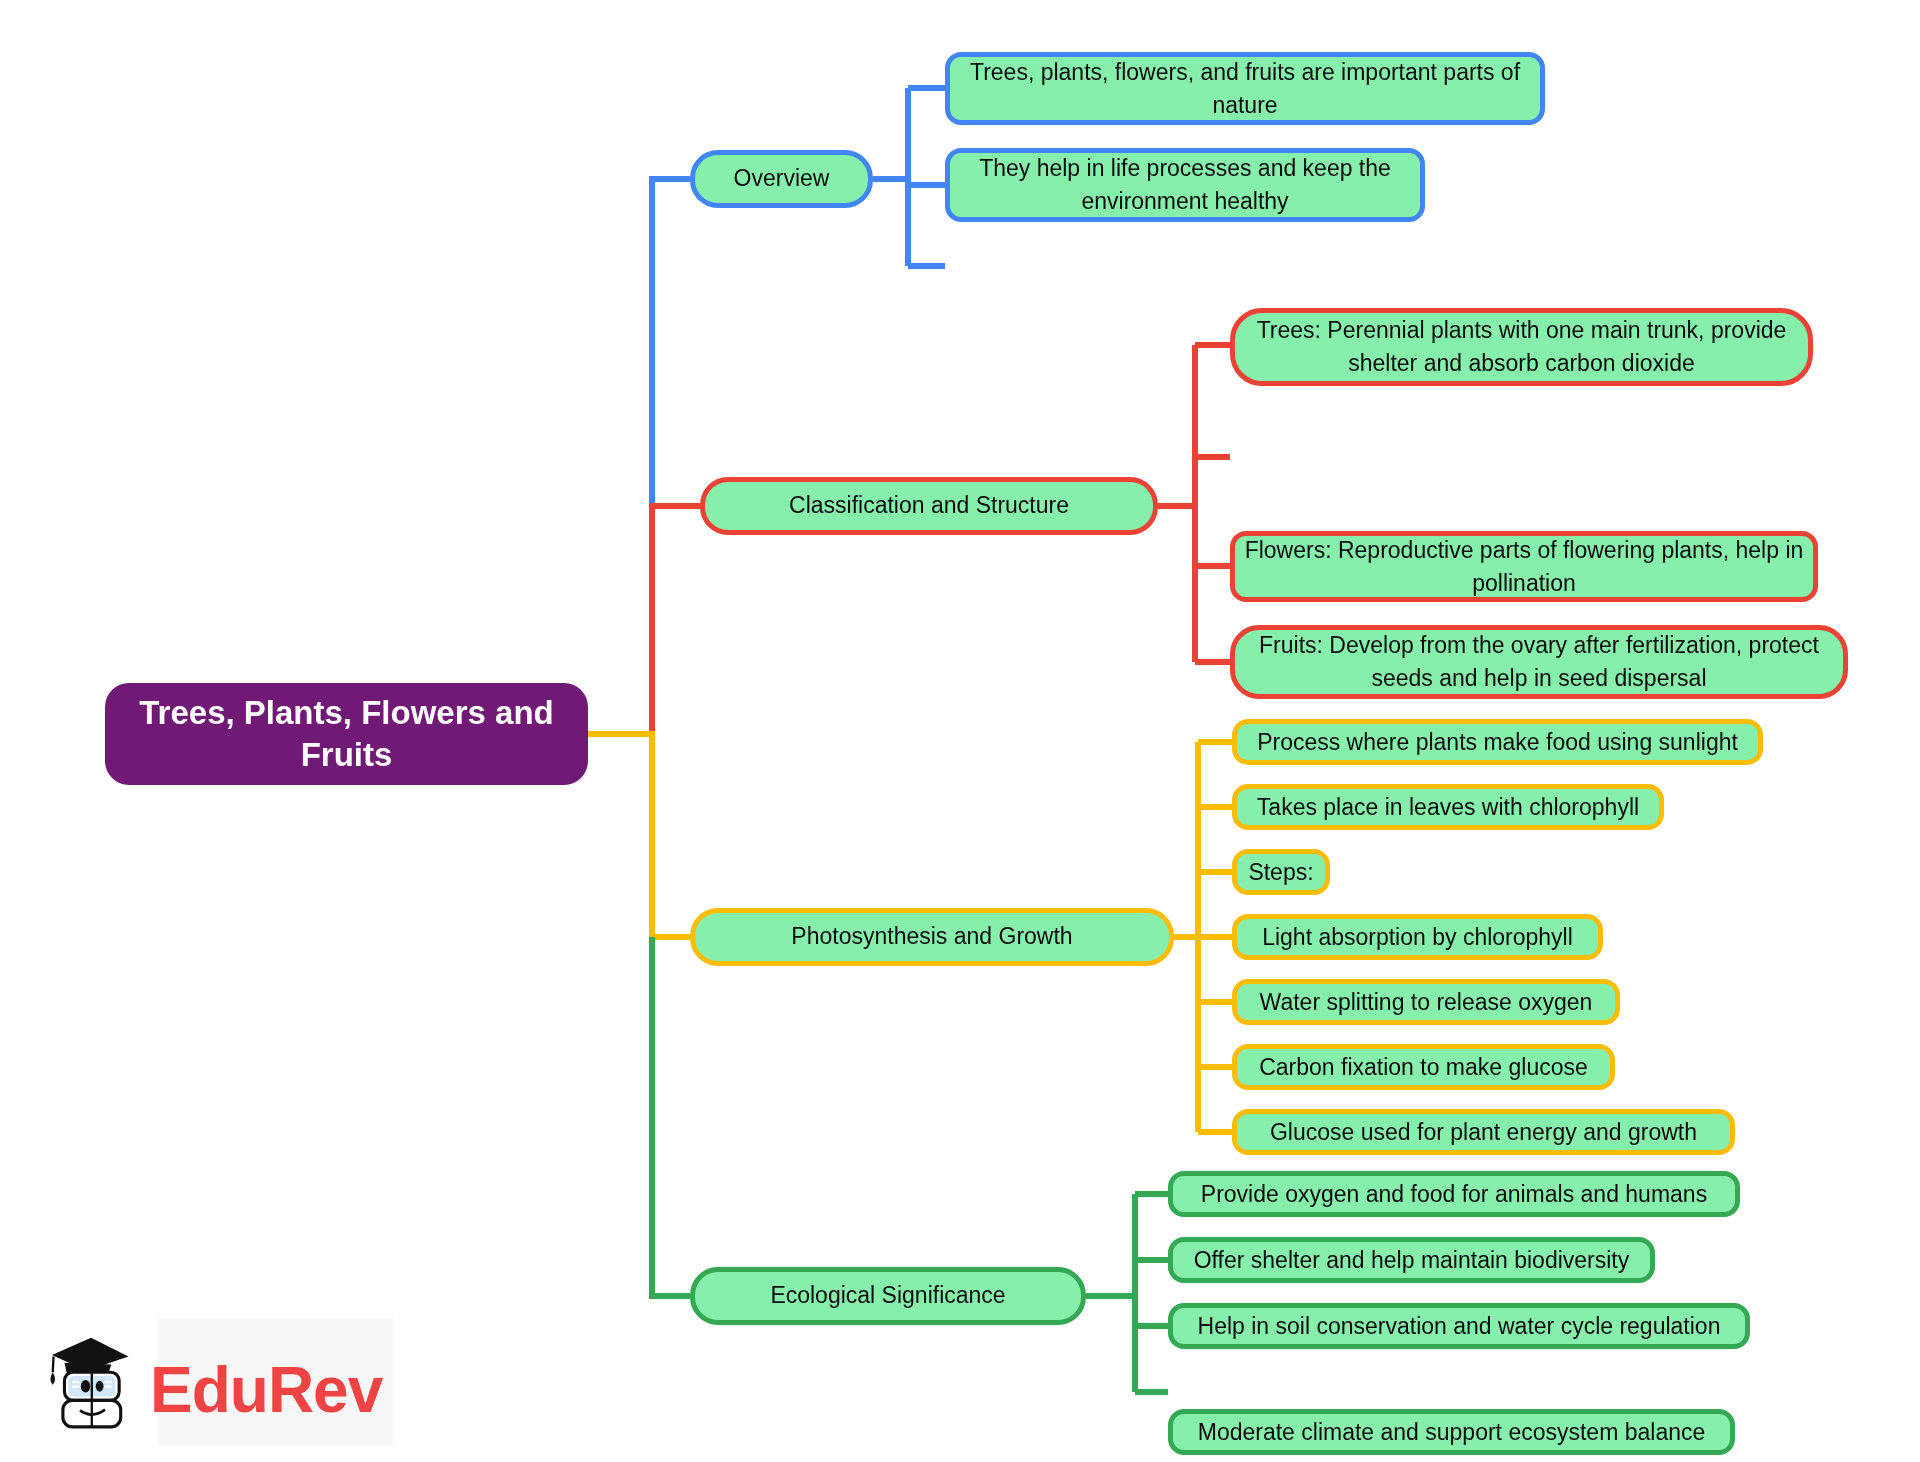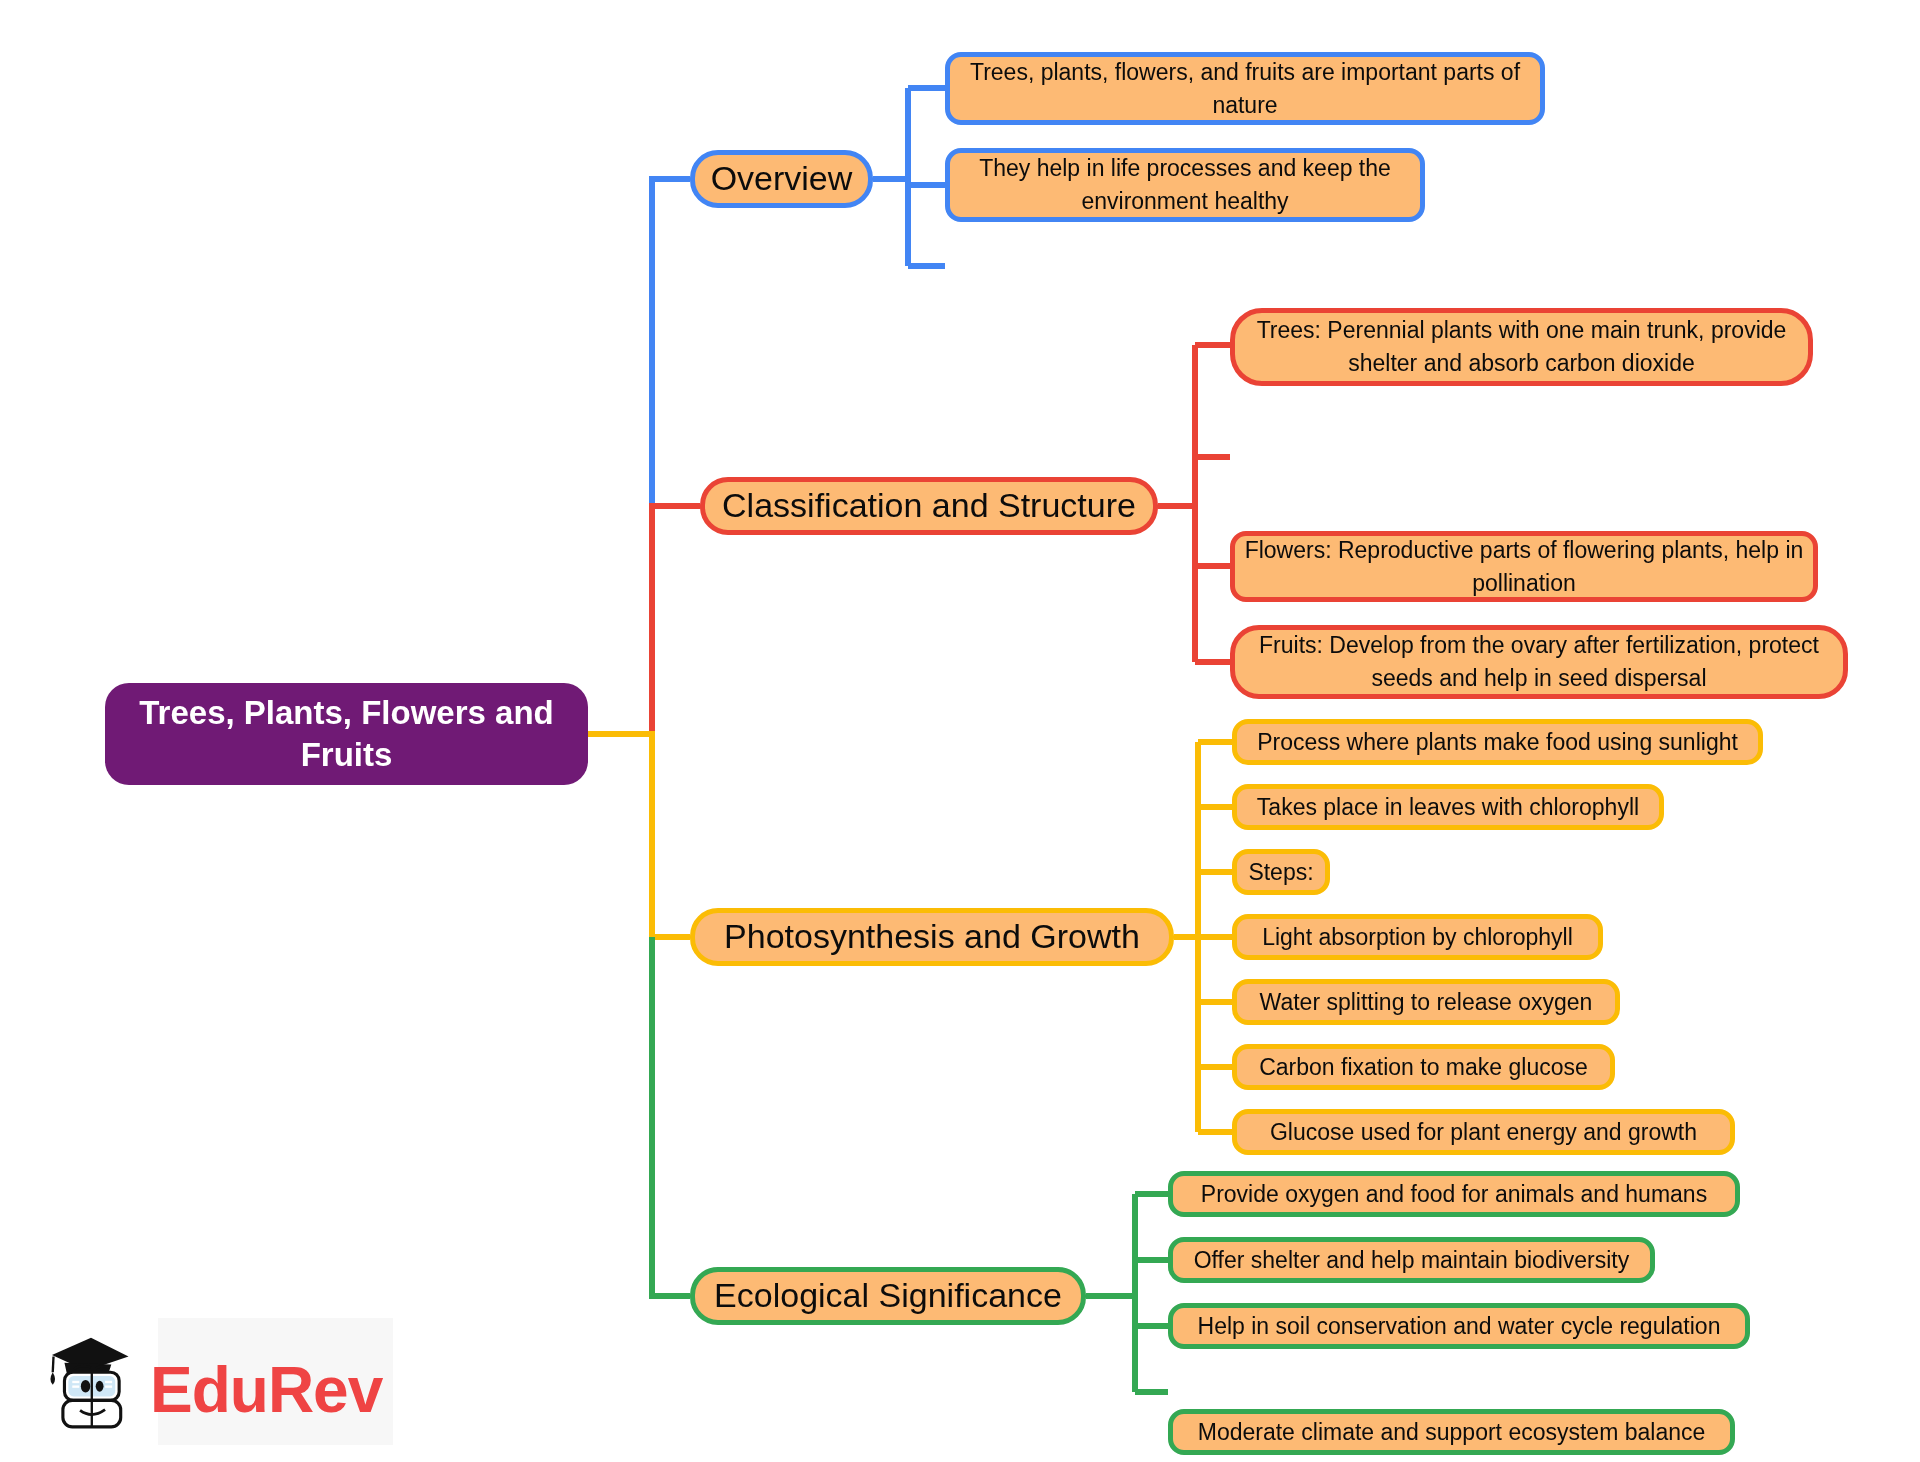--- a/index.html
+++ b/index.html
@@ -9,32 +9,32 @@
     background:#ffffff;
     font-family:"Liberation Sans","DejaVu Sans",sans-serif;
     overflow:hidden;
   }
   .connectors{position:absolute;left:0;top:0;}
   .connectors path{fill:none;stroke-width:6;stroke-linecap:butt;stroke-linejoin:miter;}
   .node{
     position:absolute;
     display:flex;align-items:center;justify-content:center;
     text-align:center;
-    background:#fdba74;color:#0c0c0c;
+    background:#86efac;color:#0c0c0c;
     box-sizing:border-box;
   }
   .root{
     background:#701a75;color:#ffffff;
     font-weight:bold;font-size:33px;line-height:42px;
     border-radius:24px;padding:0 12px;
   }
   .branch{
     border:5px solid #888;
     border-radius:28px;
-    font-size:34px;line-height:1.1;
+    font-size:23px;line-height:1.1;
     padding:0 6px;
     white-space:nowrap;
   }
   .leaf{
     border:5px solid #888;
     border-radius:16px;
     font-size:23px;line-height:33px;
     padding:0 8px;
   }
   .leaf.single{white-space:nowrap;}

